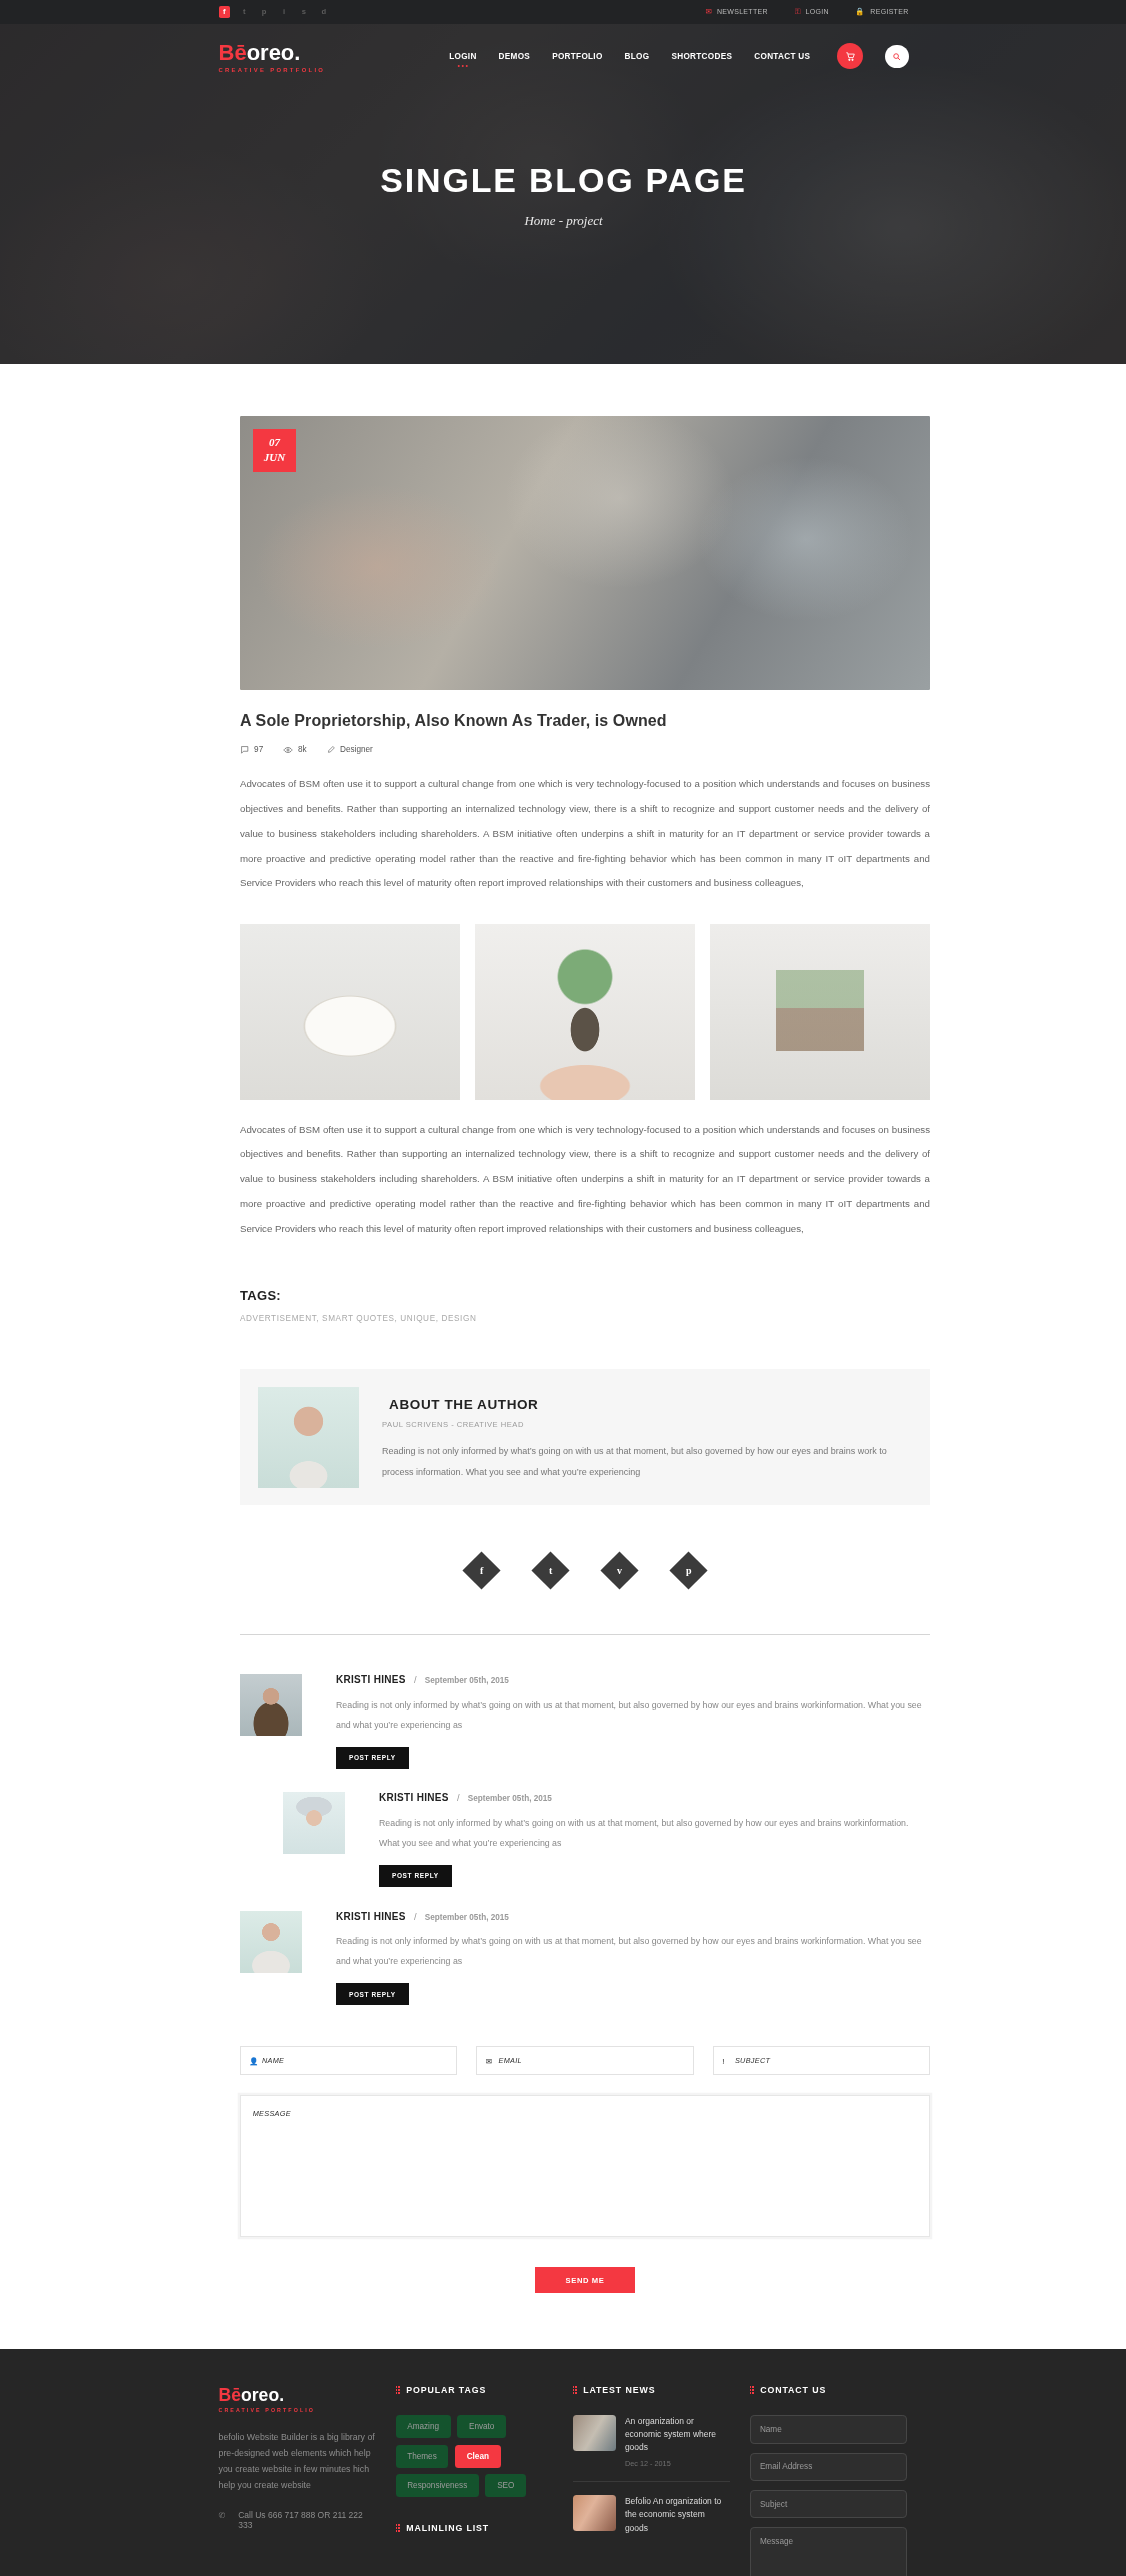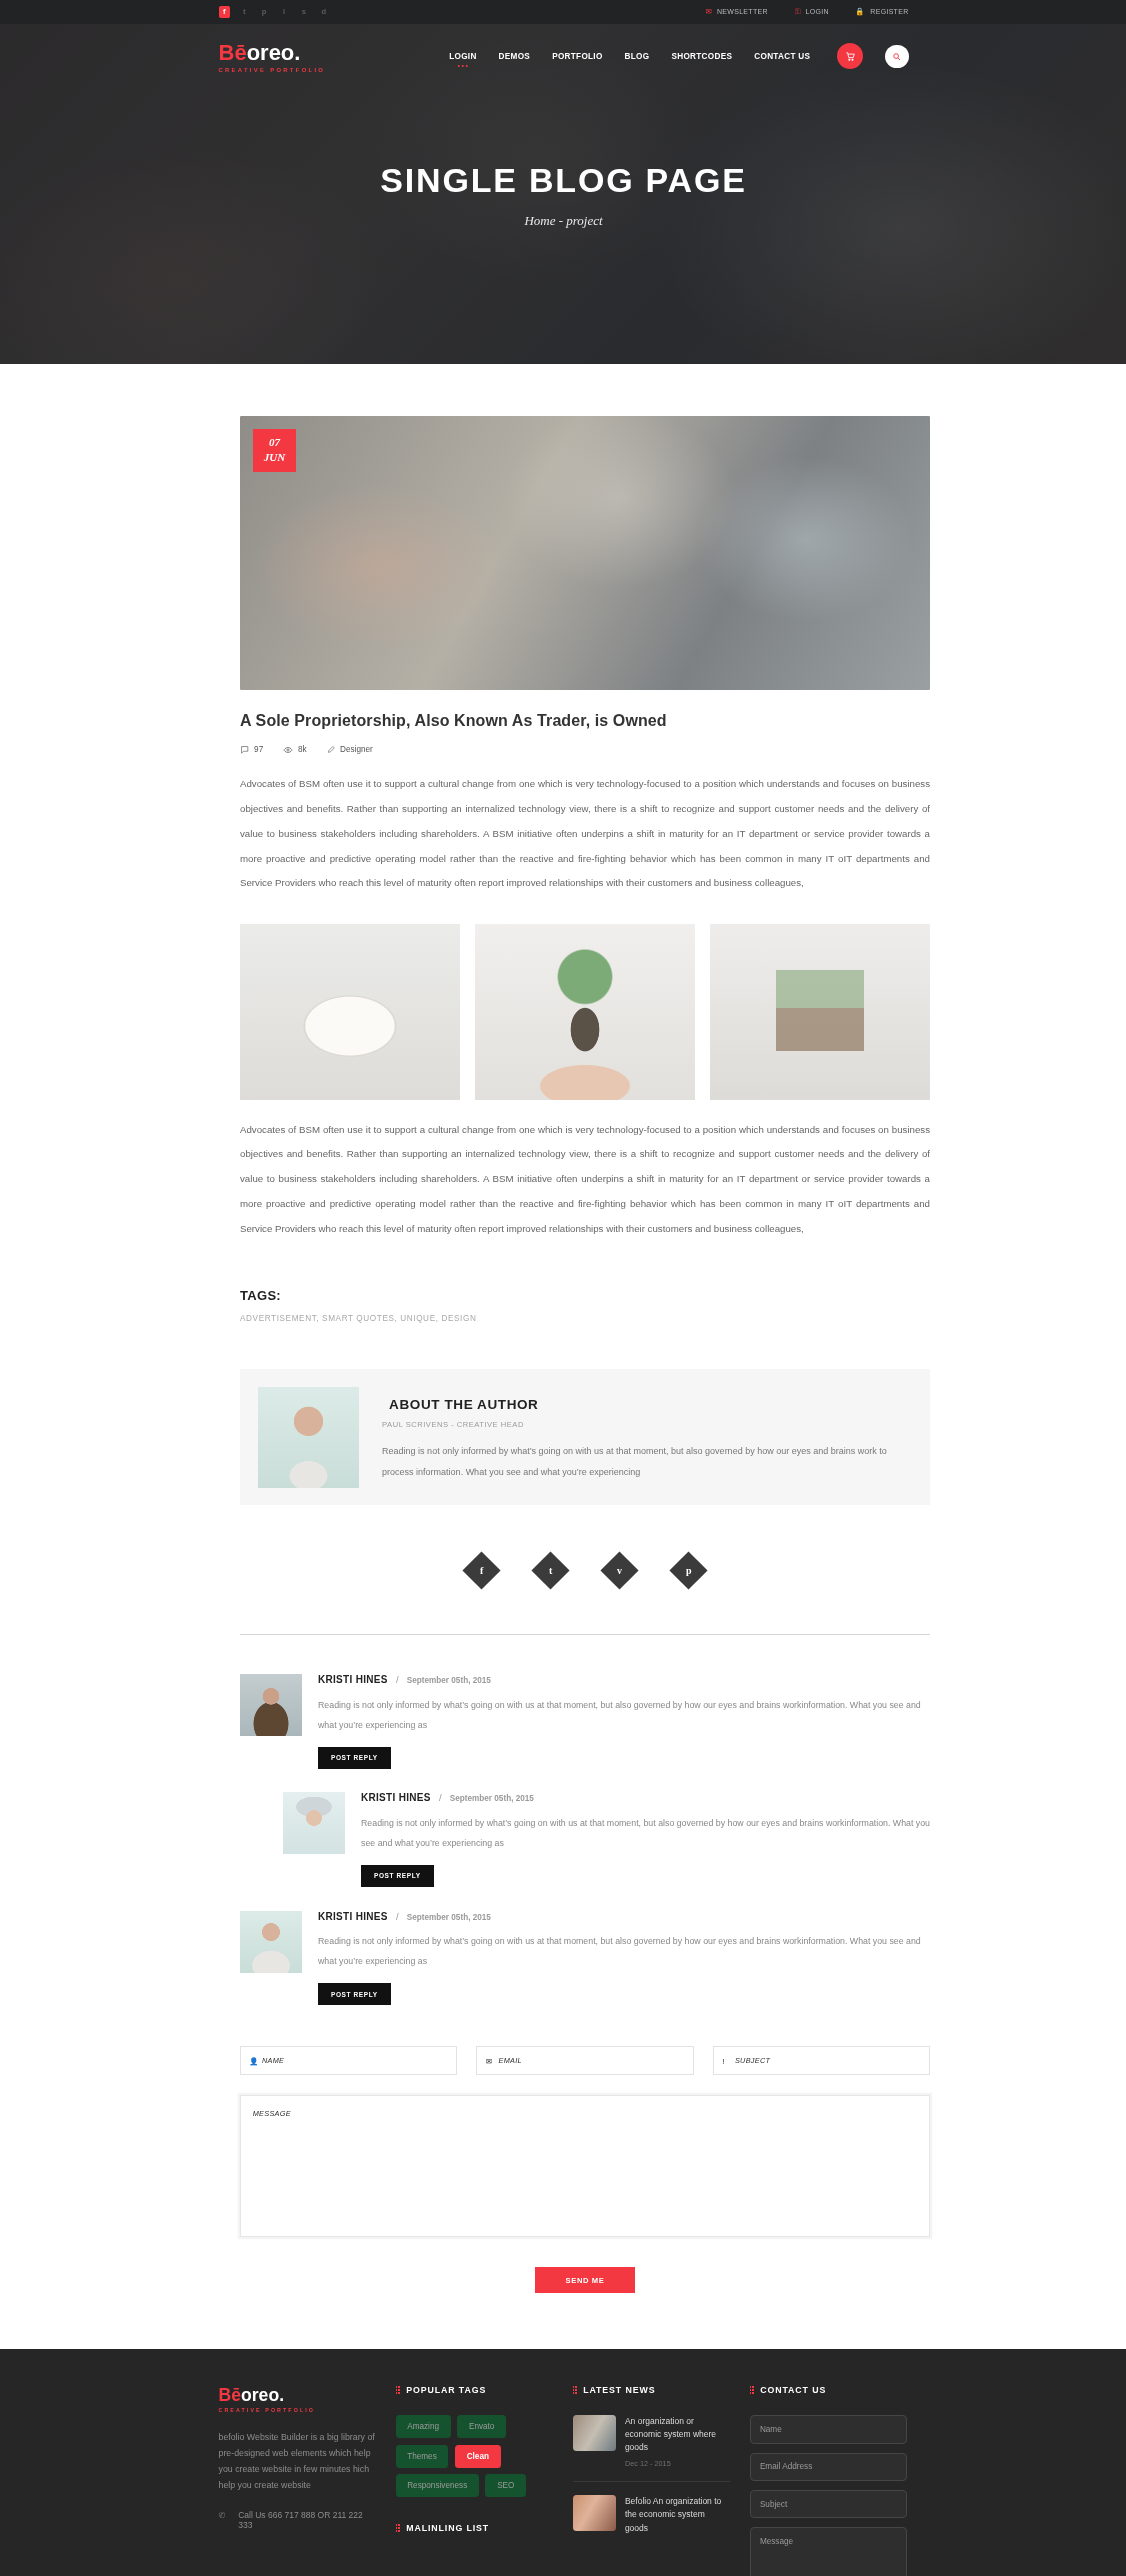--- a/index.html
+++ b/index.html
@@ -93,21 +93,21 @@
   .author-bio{color:#777;font-size:9px;line-height:2.3;margin-top:11.7px;max-width:540px;}
 
   
   .share-row{display:flex;justify-content:center;gap:42px;margin-top:52px;}
   .diamond{width:27px;height:27px;background:#3b3b3b;transform:rotate(45deg);display:flex;align-items:center;justify-content:center;cursor:pointer;}
   .diamond span{transform:rotate(-45deg);color:#fff;font-size:10px;font-weight:bold;font-family:"Liberation Serif",serif;}
   .divider{border:none;border-top:0.6px solid #d5d5d5;margin-top:50px;}
 
   
   .comments{margin-top:39px;}
-  .comment{display:flex;gap:16px;margin-bottom:23.5px;}
+  .comment{display:flex;gap:34px;margin-bottom:23.5px;}
   .comment.nested{margin-left:43px;}
   .comment-avatar{width:62px;height:62px;flex:none;}
   .comment-head{display:flex;align-items:baseline;gap:8.2px;}
   .comment-name{font-size:10px;font-weight:bold;color:#222;letter-spacing:0.3px;}
   .comment-sep{color:#999;}
   .comment-date{color:#9a9a9a;font-size:8.2px;font-weight:bold;}
   .comment-text{color:#888;font-size:8.8px;line-height:2.3;margin-top:9.4px;max-width:605px;}
   .post-reply{display:inline-block;margin-top:11.7px;background:#111;color:#fff;border:none;
     font-size:6.5px;font-weight:bold;letter-spacing:0.6px;padding:7.6px 13px;cursor:pointer;font-family:"Liberation Sans",sans-serif;}
 

